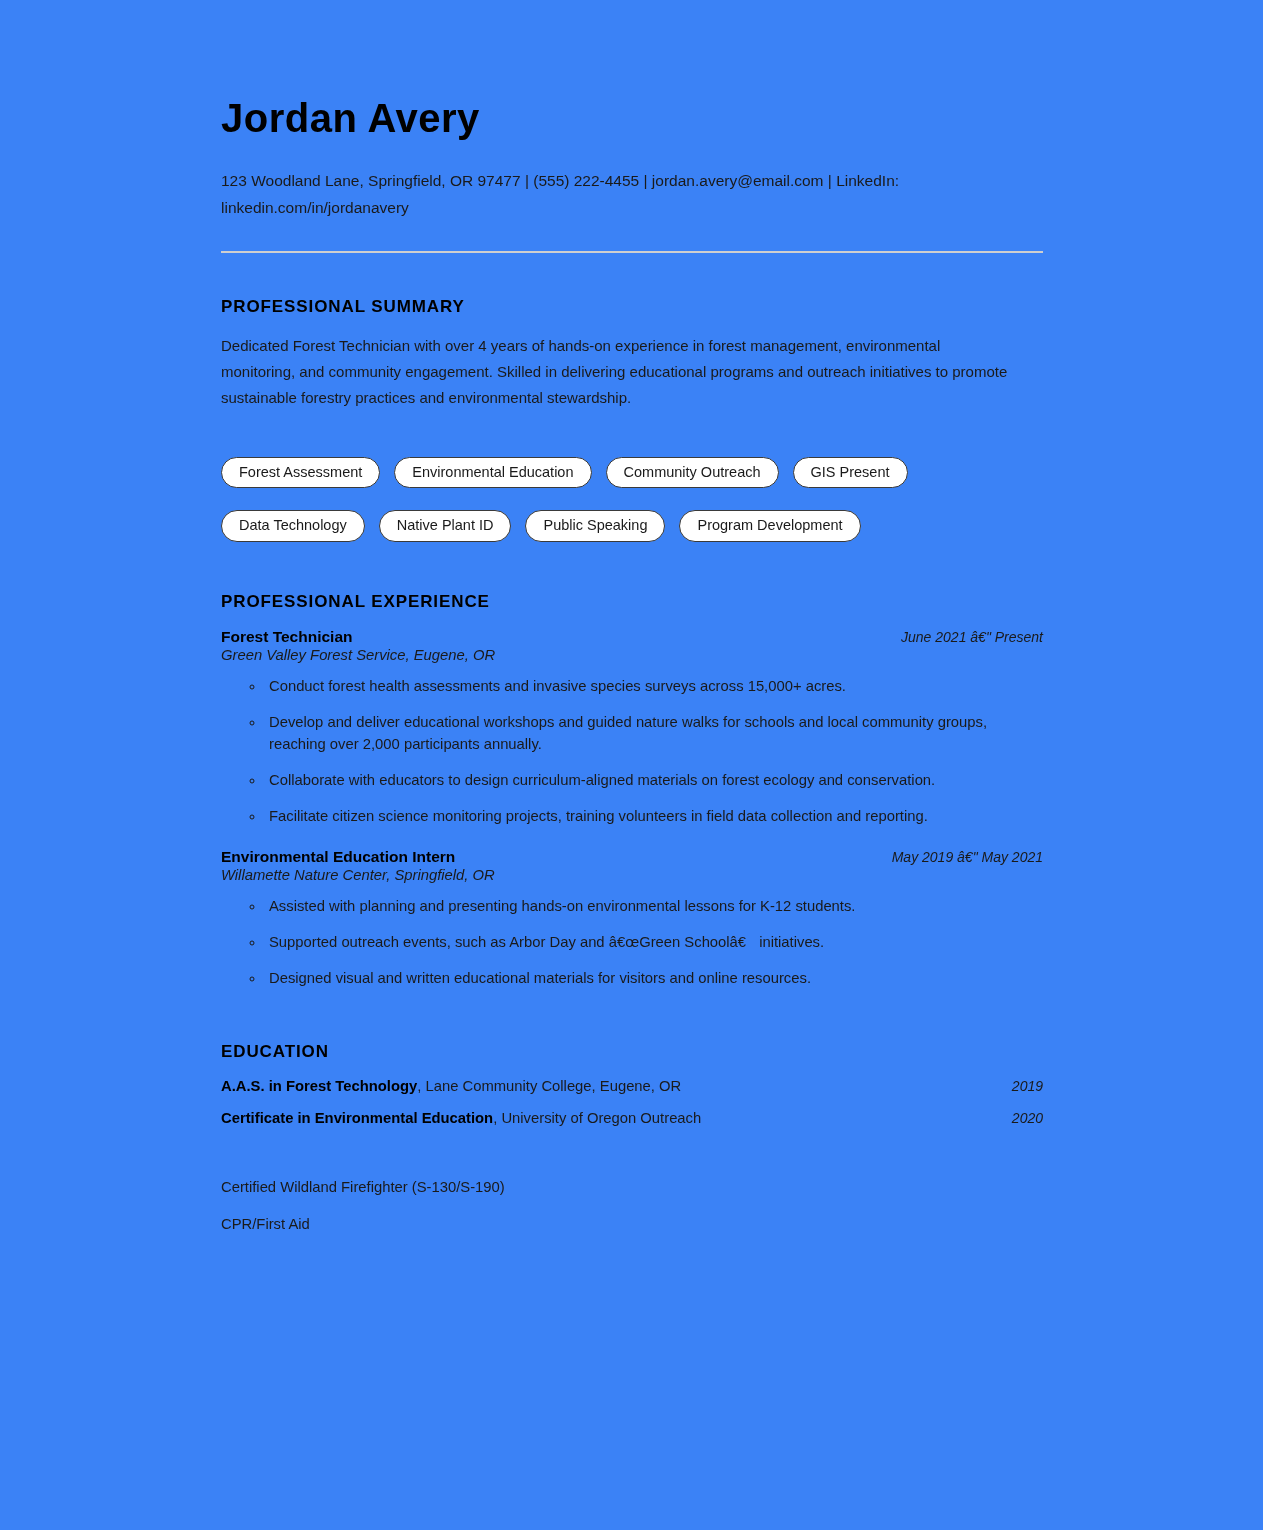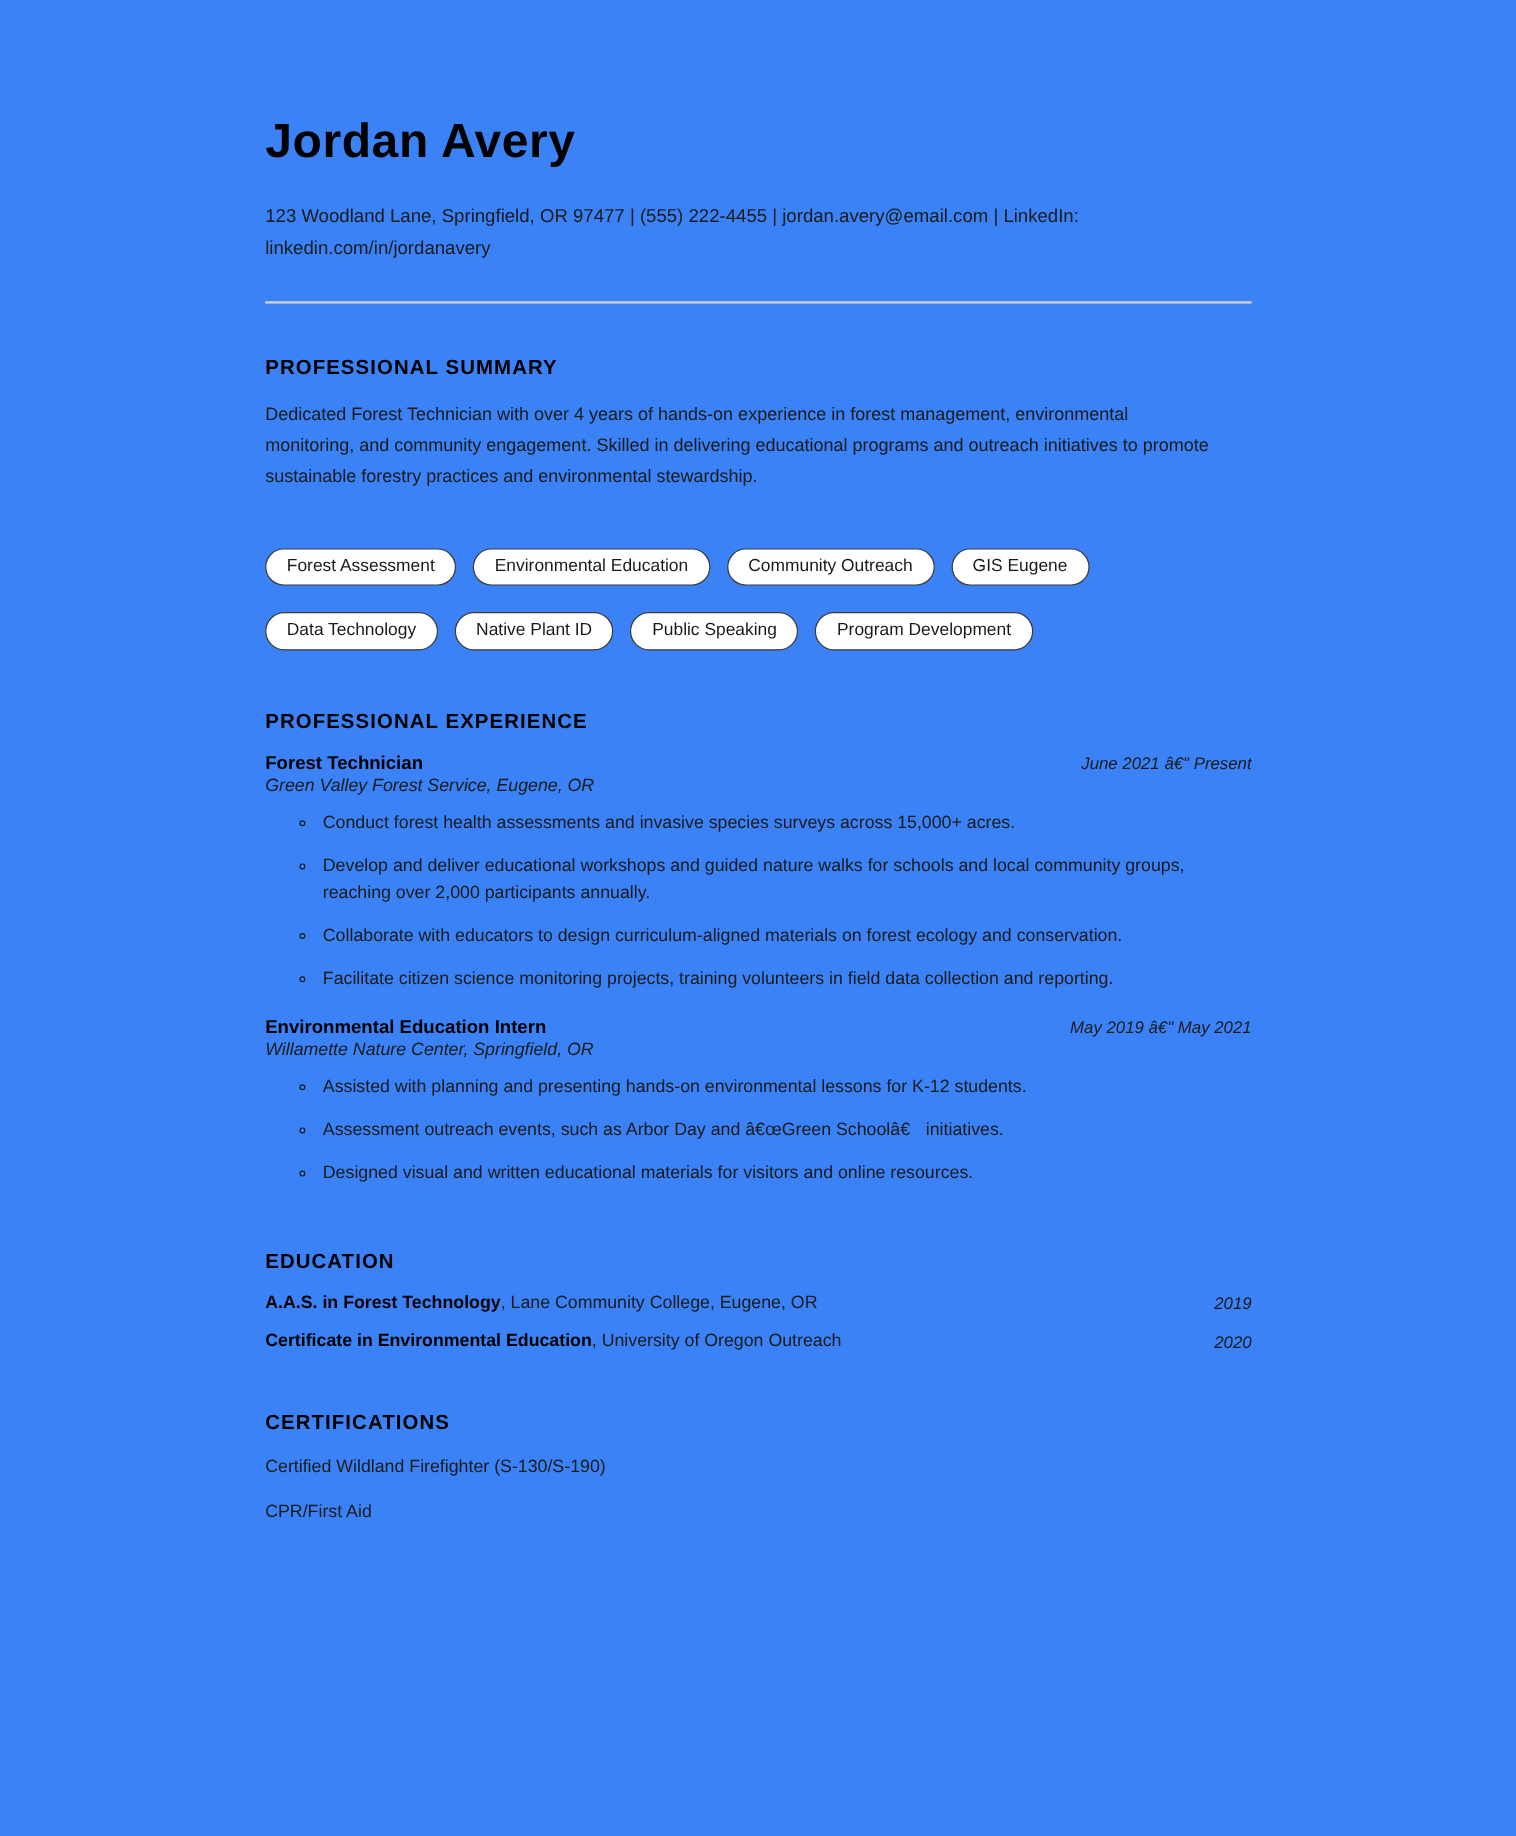--- a/index.html
+++ b/index.html
@@ -173,21 +173,21 @@
     <section class="section">
       <h2 class="section-title">PROFESSIONAL SUMMARY</h2>
       <p class="summary-text">Dedicated Forest Technician with over 4 years of hands-on experience in forest management, environmental monitoring, and community engagement. Skilled in delivering educational programs and outreach initiatives to promote sustainable forestry practices and environmental stewardship.</p>
     </section>
 
     <section class="section sec-skills">
       <div class="skills">
         <span class="skill-pill">Forest Assessment</span>
         <span class="skill-pill">Environmental Education</span>
         <span class="skill-pill">Community Outreach</span>
-        <span class="skill-pill">GIS Eugene</span>
+        <span class="skill-pill">GIS Present</span>
         <span class="skill-pill">Data Technology</span>
         <span class="skill-pill">Native Plant ID</span>
         <span class="skill-pill">Public Speaking</span>
         <span class="skill-pill">Program Development</span>
       </div>
     </section>
 
     <section class="section sec-experience">
       <h2 class="section-title">PROFESSIONAL EXPERIENCE</h2>
 
@@ -206,40 +206,39 @@
       </div>
 
       <div class="job">
         <div class="job-head">
           <span class="job-title">Environmental Education Intern</span>
           <span class="job-dates">May 2019 â€" May 2021</span>
         </div>
         <div class="job-org">Willamette Nature Center, Springfield, OR</div>
         <ul class="bullets">
           <li>Assisted with planning and presenting hands-on environmental lessons for K-12 students.</li>
-          <li>Assessment outreach events, such as Arbor Day and â€œGreen Schoolâ€ initiatives.</li>
+          <li>Supported outreach events, such as Arbor Day and â€œGreen Schoolâ€ initiatives.</li>
           <li>Designed visual and written educational materials for visitors and online resources.</li>
         </ul>
       </div>
     </section>
 
     <section class="section sec-education">
       <h2 class="section-title">EDUCATION</h2>
 
       <div class="edu-row">
         <div><span class="edu-degree">A.A.S. in Forest Technology</span><span class="edu-rest">, Lane Community College, Eugene, OR</span></div>
         <span class="edu-year">2019</span>
       </div>
 
       <div class="edu-row">
         <div><span class="edu-degree">Certificate in Environmental Education</span><span class="edu-rest">, University of Oregon Outreach</span></div>
         <span class="edu-year">2020</span>
       </div>
     </section>
 
     <section class="section sec-certifications">
-      <h2 class="section-title">CERTIFICATIONS</h2>
       <div class="cert-item">Certified Wildland Firefighter (S-130/S-190)</div>
       <div class="cert-item">CPR/First Aid</div>
     </section>
 
   </div>
 </div>
 
 </body></html>

